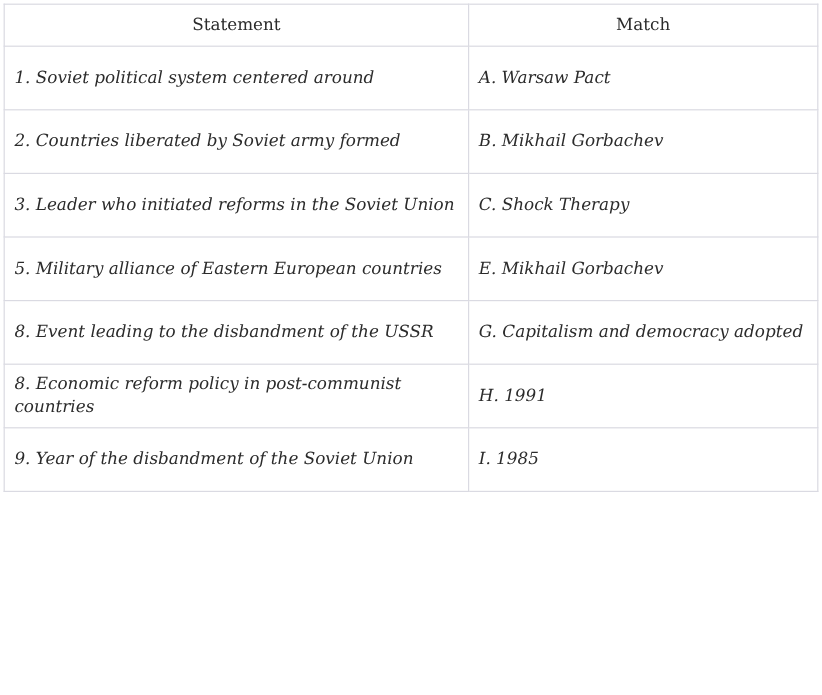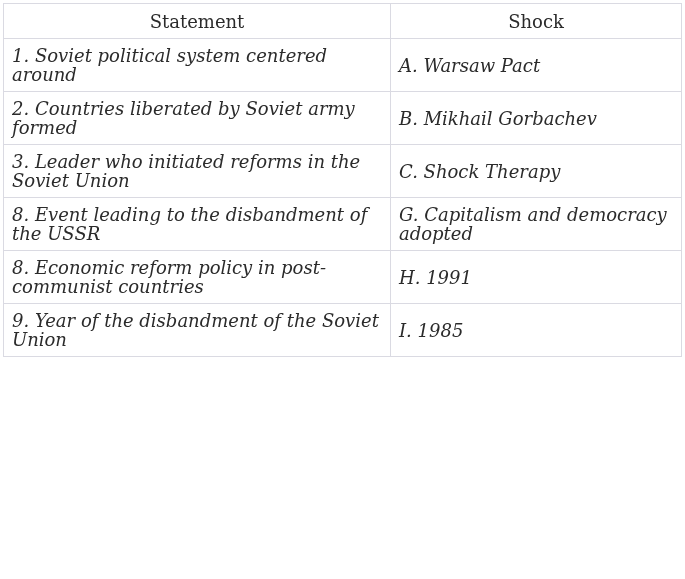--- a/index.html
+++ b/index.html
@@ -19,21 +19,21 @@
       left: 3px;
       top: 3px;
     }
     table {
       border-collapse: collapse;
       width: 678px;
       table-layout: fixed;
     }
     th, td {
       border: 1px solid #dadae2;
-      font-size: 18px;
+      font-size: 14px;
       line-height: 19px;
       text-align: left;
       vertical-align: middle;
       font-weight: normal;
     }
     th {
       height: 35px;
       text-align: center;
       padding: 0 8px;
       box-sizing: border-box;
@@ -52,35 +52,39 @@
 
 <div class="table-wrap">
   <table>
     <colgroup>
       <col class="c1">
       <col class="c2">
     </colgroup>
     <thead>
       <tr>
         <th>Statement</th>
-        <th>Shock</th>
+        <th>Match</th>
       </tr>
     </thead>
     <tbody>
       <tr>
         <td>1. Soviet political system centered around</td>
         <td>A. Warsaw Pact</td>
       </tr>
       <tr>
         <td>2. Countries liberated by Soviet army formed</td>
         <td>B. Mikhail Gorbachev</td>
       </tr>
       <tr>
         <td>3. Leader who initiated reforms in the Soviet Union</td>
         <td>C. Shock Therapy</td>
+      </tr>
+      <tr>
+        <td>5. Military alliance of Eastern European countries</td>
+        <td>E. Mikhail Gorbachev</td>
       </tr>
       <tr>
         <td>8. Event leading to the disbandment of the USSR</td>
         <td>G. Capitalism and democracy adopted</td>
       </tr>
       <tr>
         <td>8. Economic reform policy in post-communist countries</td>
         <td>H. 1991</td>
       </tr>
       <tr>

